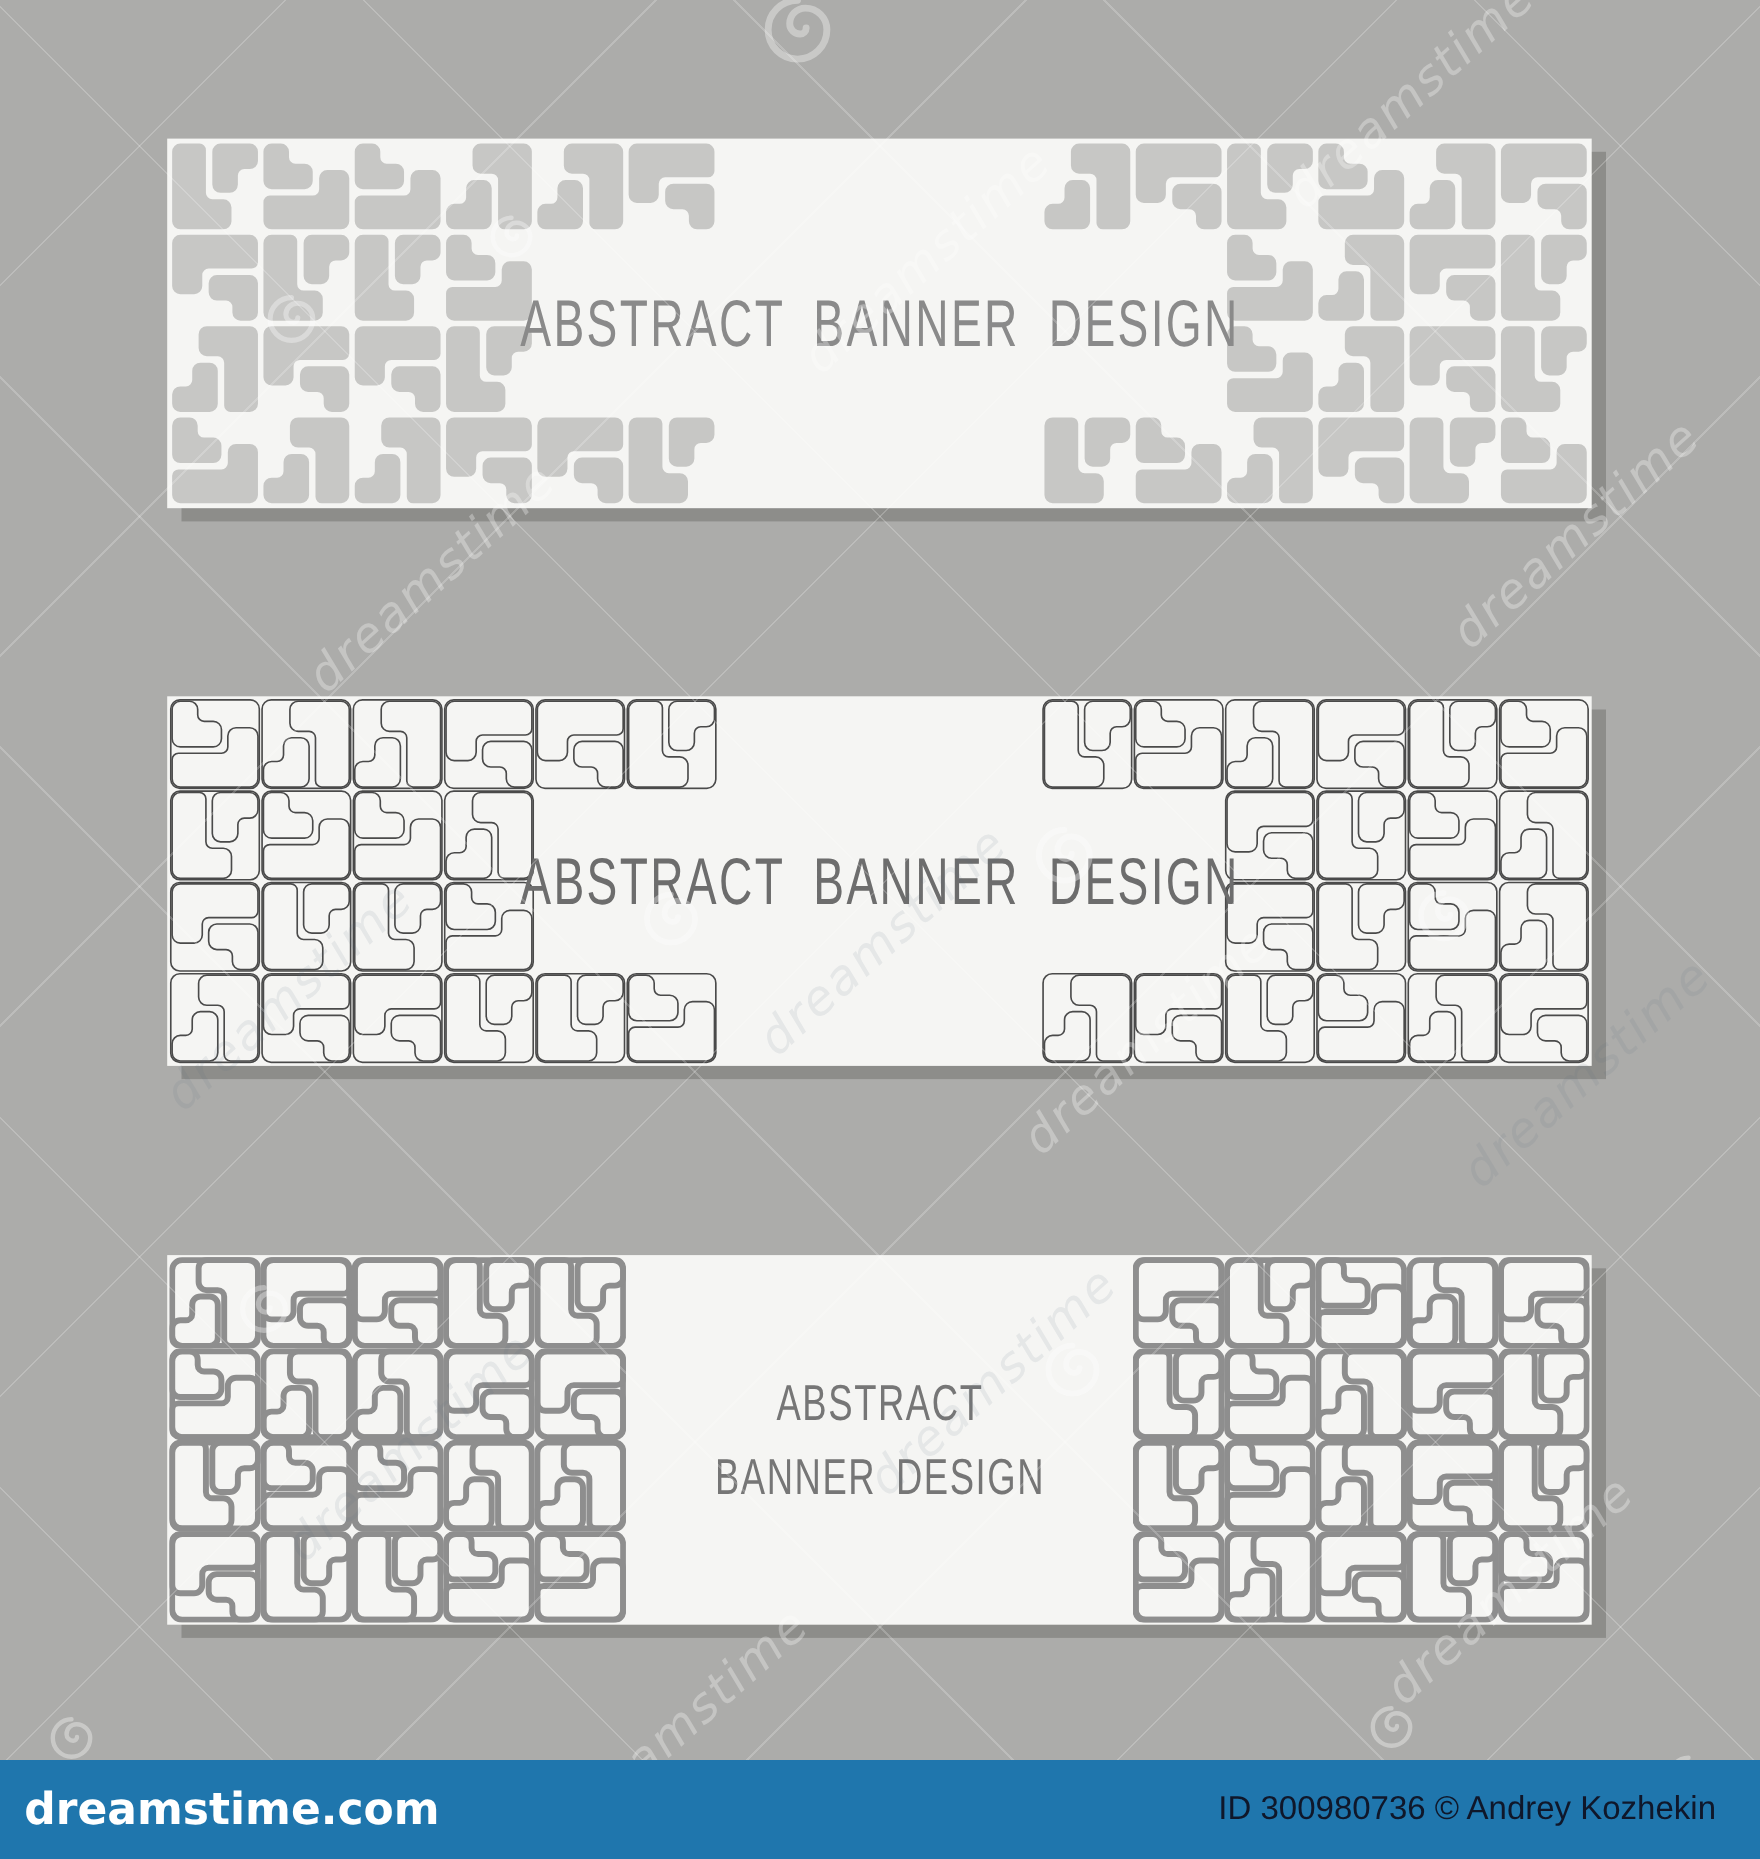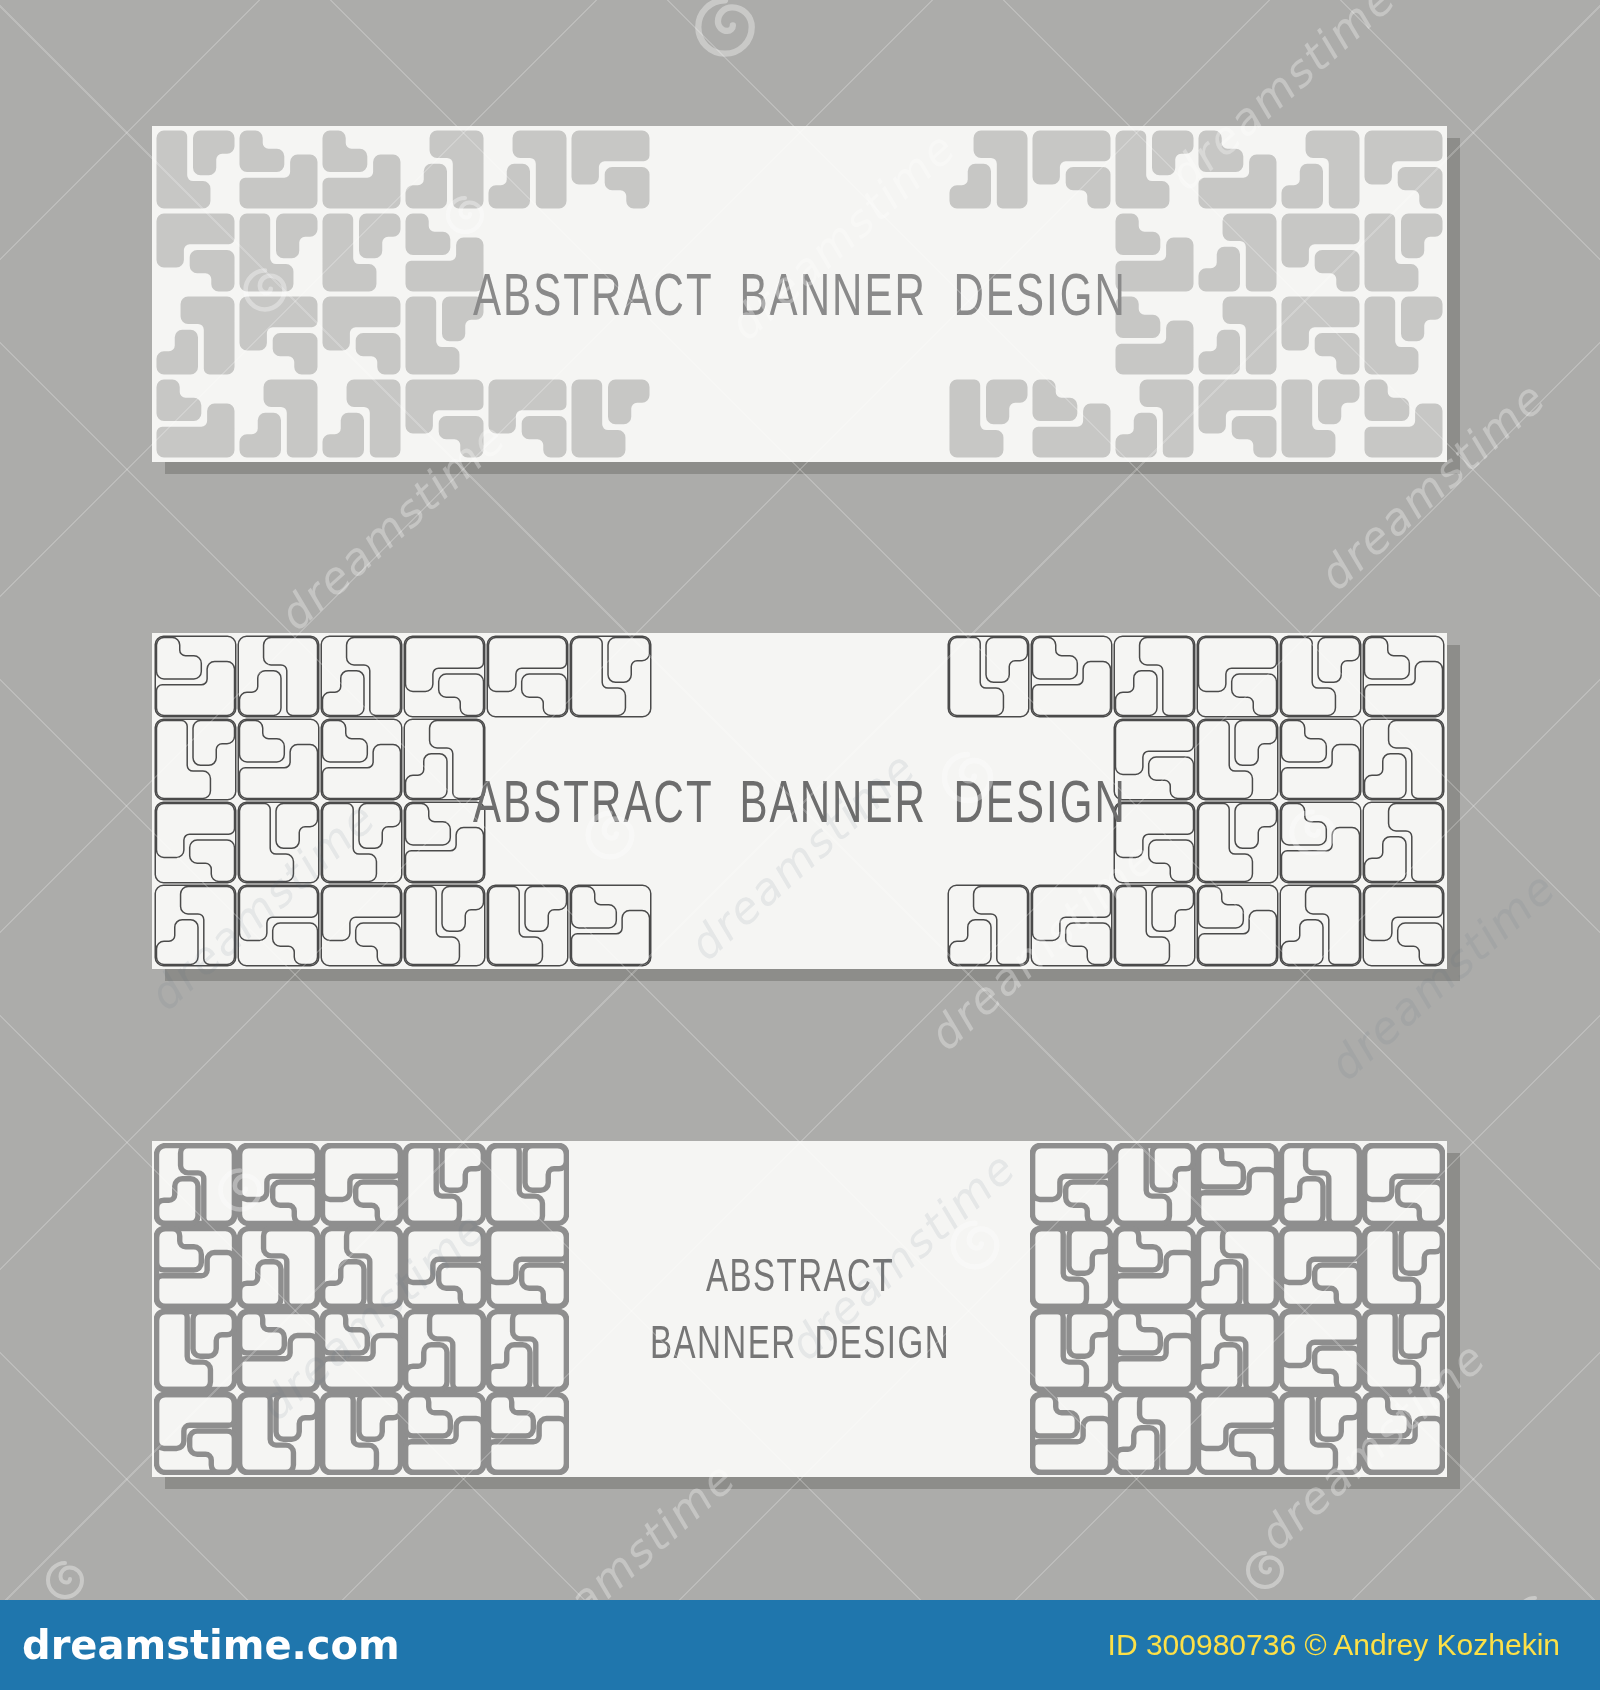--- a/index.html
+++ b/index.html
@@ -48,21 +48,21 @@
   
   .footer-bar{
     position:absolute;left:0;top:1600px;width:1600px;height:90px;
     z-index:8;display:flex;align-items:center;justify-content:space-between;
   }
   .footer-logo{
     margin-left:22px;color:#ffffff;font-size:40px;font-weight:bold;
     font-family:"DejaVu Sans", sans-serif;letter-spacing:0;
   }
   .footer-credit{
-    margin-right:40px;color:#fde047;font-size:30px;
+    margin-right:40px;color:#0f172a;font-size:30px;
     font-family:"Liberation Sans", sans-serif;
   }
 </style>
 </head>
 <body style="background: rgb(172, 172, 170);">
 
 <svg width="0" height="0" style="position:absolute" aria-hidden="true">
   <defs>
     <path id="pA" d="M 12 3 H 33 A 7 7 0 0 1 40 10 V 57 A 7 7 0 0 0 47 64 H 59 A 9 9 0 0 1 68 73 V 88 A 9 9 0 0 1 59 97 H 12 A 9 9 0 0 1 3 88 V 12 A 9 9 0 0 1 12 3 Z"></path>
     <path id="pB" d="M 56 3 H 88 A 9 9 0 0 1 97 12 V 22 A 9 9 0 0 1 88 31 H 82 A 7 7 0 0 0 75 38 V 48 A 9 9 0 0 1 66 57 H 56 A 9 9 0 0 1 47 48 V 12 A 9 9 0 0 1 56 3 Z"></path>

